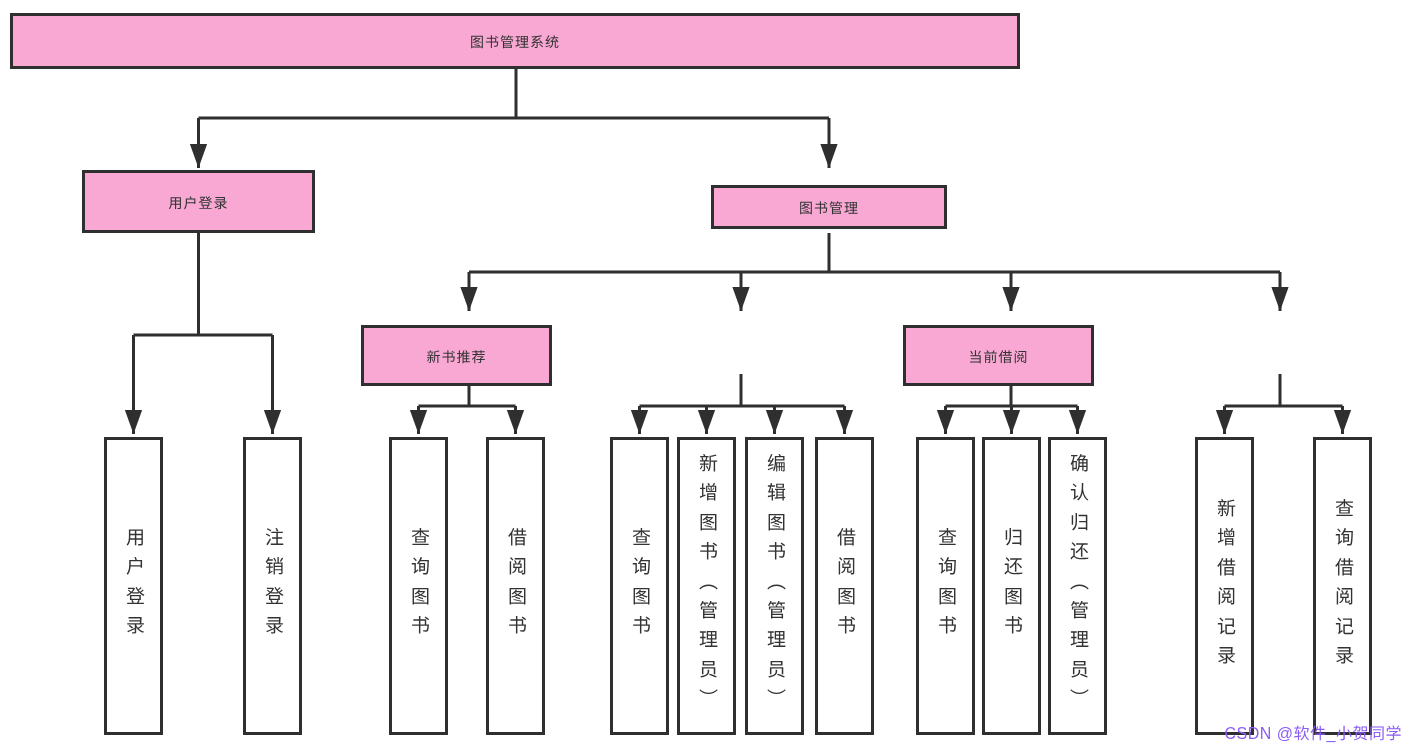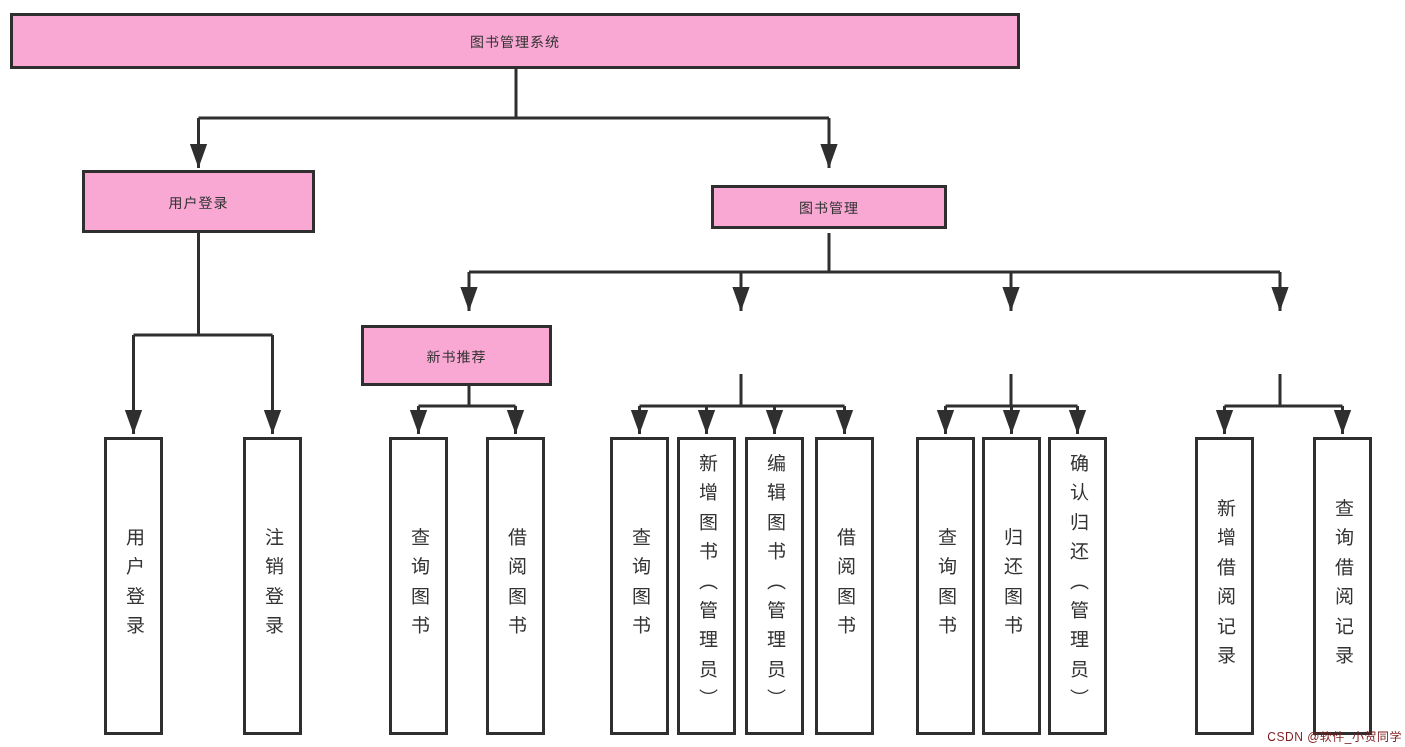--- a/index.html
+++ b/index.html
@@ -58,22 +58,22 @@
     writing-mode: vertical-rl;
     text-orientation: upright;
     letter-spacing: 0.55em;
     line-height: 1;
     overflow: hidden;
   }
   .watermark {
     position: absolute;
     right: 3px;
     bottom: 3px;
-    color: #7f1d1d;
-    font-size: 12px;
+    color: #8b5cf6;
+    font-size: 16px;
     letter-spacing: 0.5px;
     z-index: 5;
   }
 </style>
 </head>
 <body>
 
 <div class="canvas">
 
   <svg class="wires" width="1405" height="747" viewBox="0 0 1405 747" xmlns="http://www.w3.org/2000/svg">
@@ -118,20 +118,21 @@
       <path d="M1342.5,406 V434" marker-end="url(#arr)"></path>
     </g>
   </svg>
 
   <div class="box root">图书管理系统</div>
 
   <div class="box lvl2a">用户登录</div>
   <div class="box lvl2b">图书管理</div>
 
   <div class="box lvl3 c0">新书推荐</div>
+  <div class="box lvl3 c2">当前借阅</div>
 
   <div class="leaf" style="left:104px">用户登录</div>
   <div class="leaf" style="left:243px">注销登录</div>
 
   <div class="leaf" style="left:389px">查询图书</div>
   <div class="leaf" style="left:486px">借阅图书</div>
 
   <div class="leaf" style="left:610px">查询图书</div>
   <div class="leaf" style="left:677px">新增图书（管理员）</div>
   <div class="leaf" style="left:745px">编辑图书（管理员）</div>

